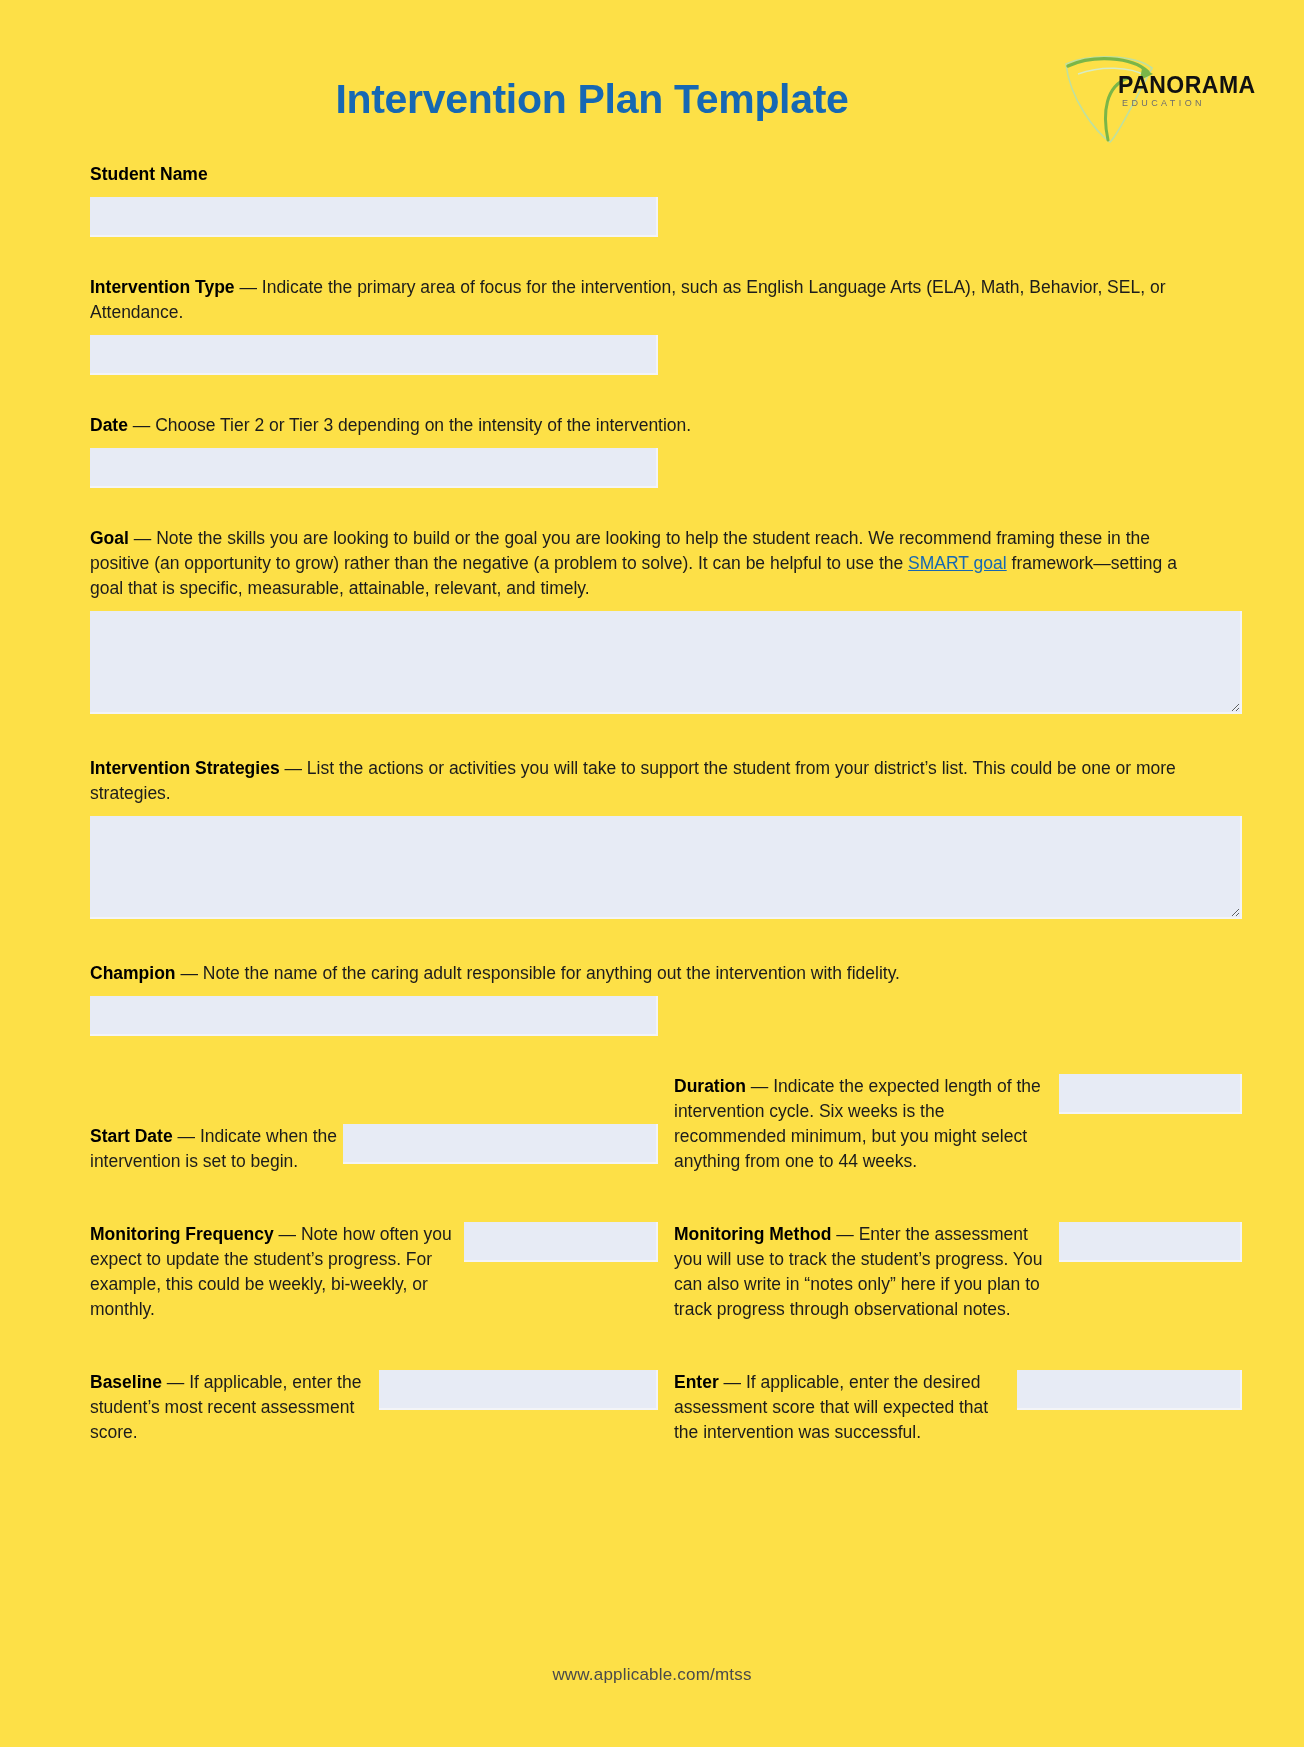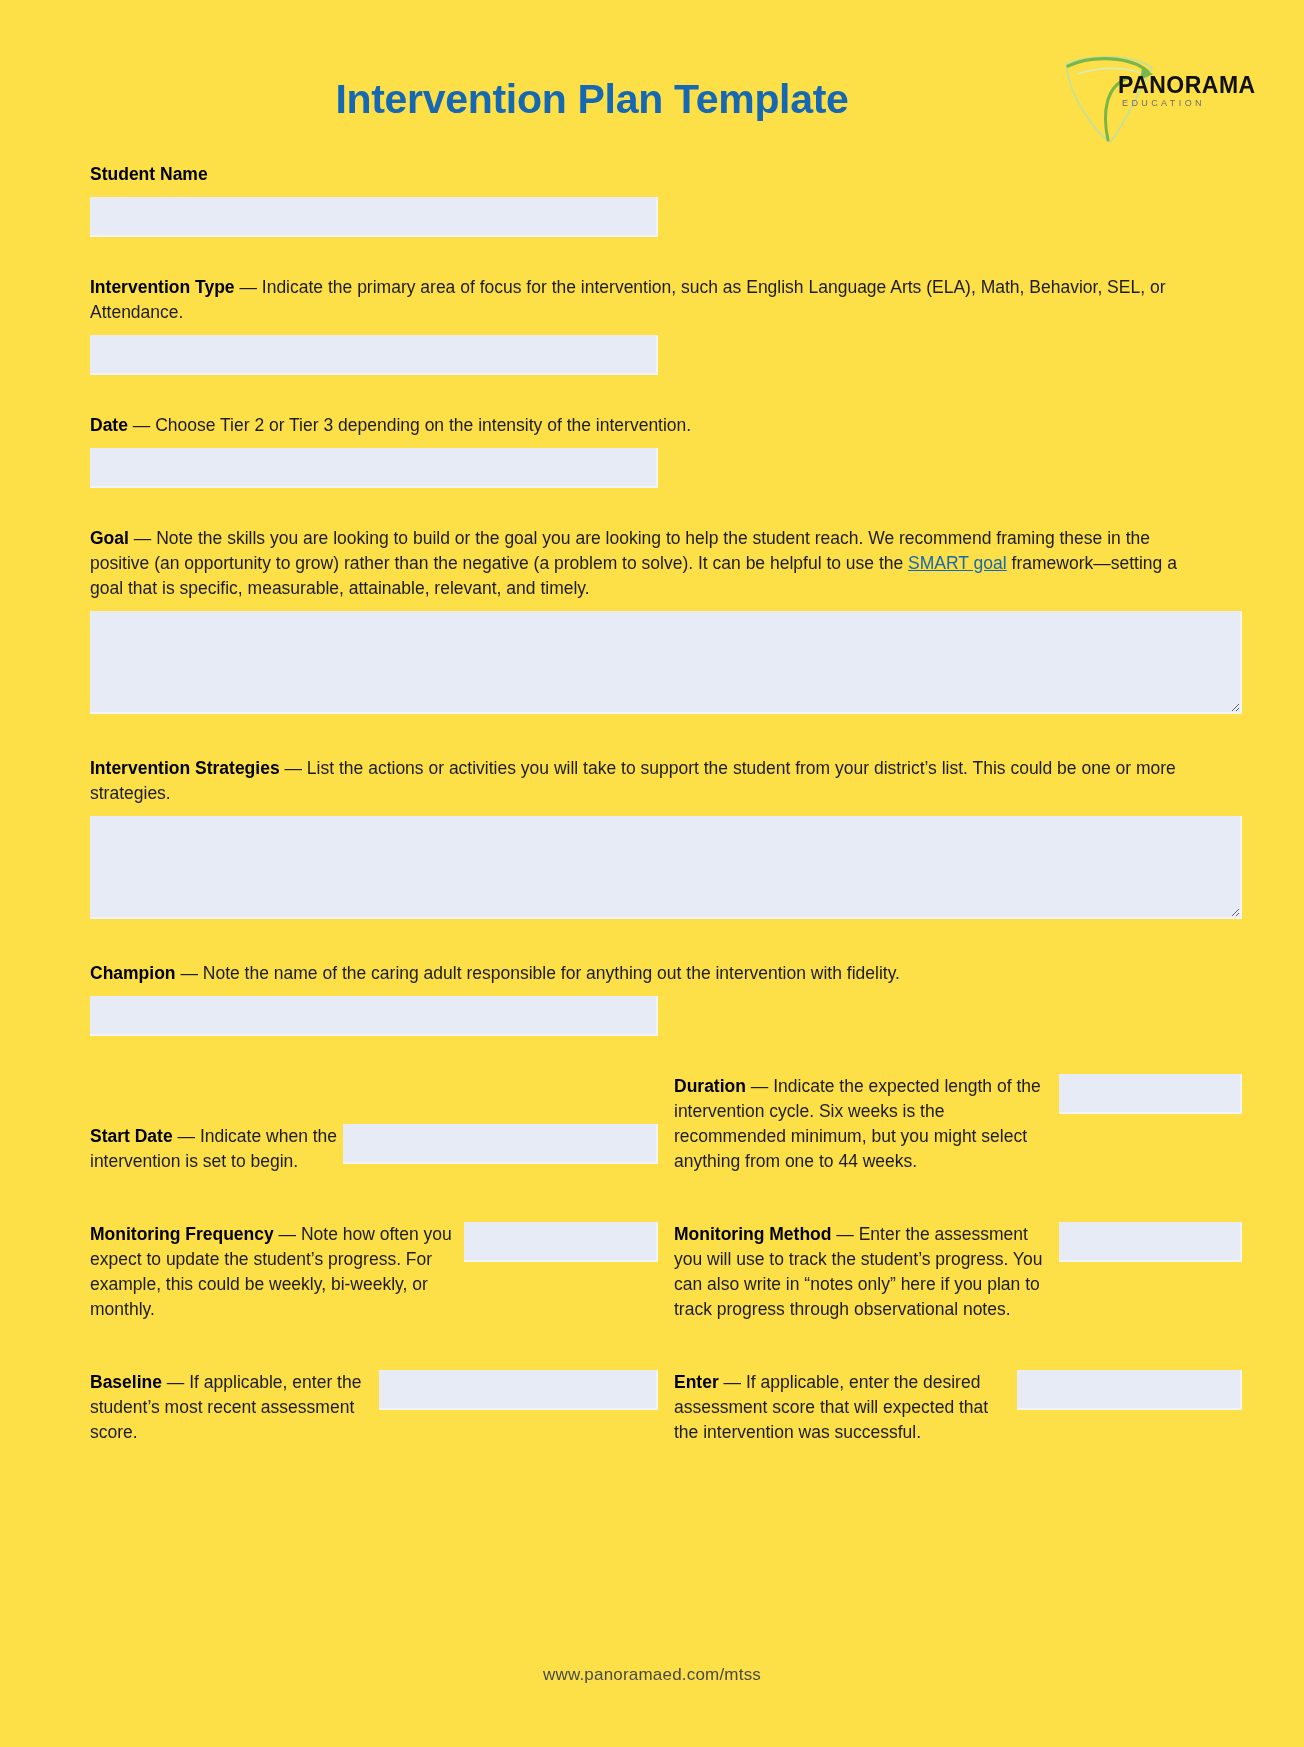--- a/index.html
+++ b/index.html
@@ -258,15 +258,15 @@
       <div class="col">
         <p class="label-line">
           <strong>Enter</strong><span> — If applicable, enter the desired assessment score that will expected that the intervention was successful.</span>
         </p>
         <input class="input-box col" type="text" placeholder="" style="">
       </div>
     </div>
 
   </div>
 
-  <div class="footer">www.panoramaed.com/mtss</div>
+  <div class="footer">www.applicable.com/mtss</div>
 
 </div>
 
 </body></html>

